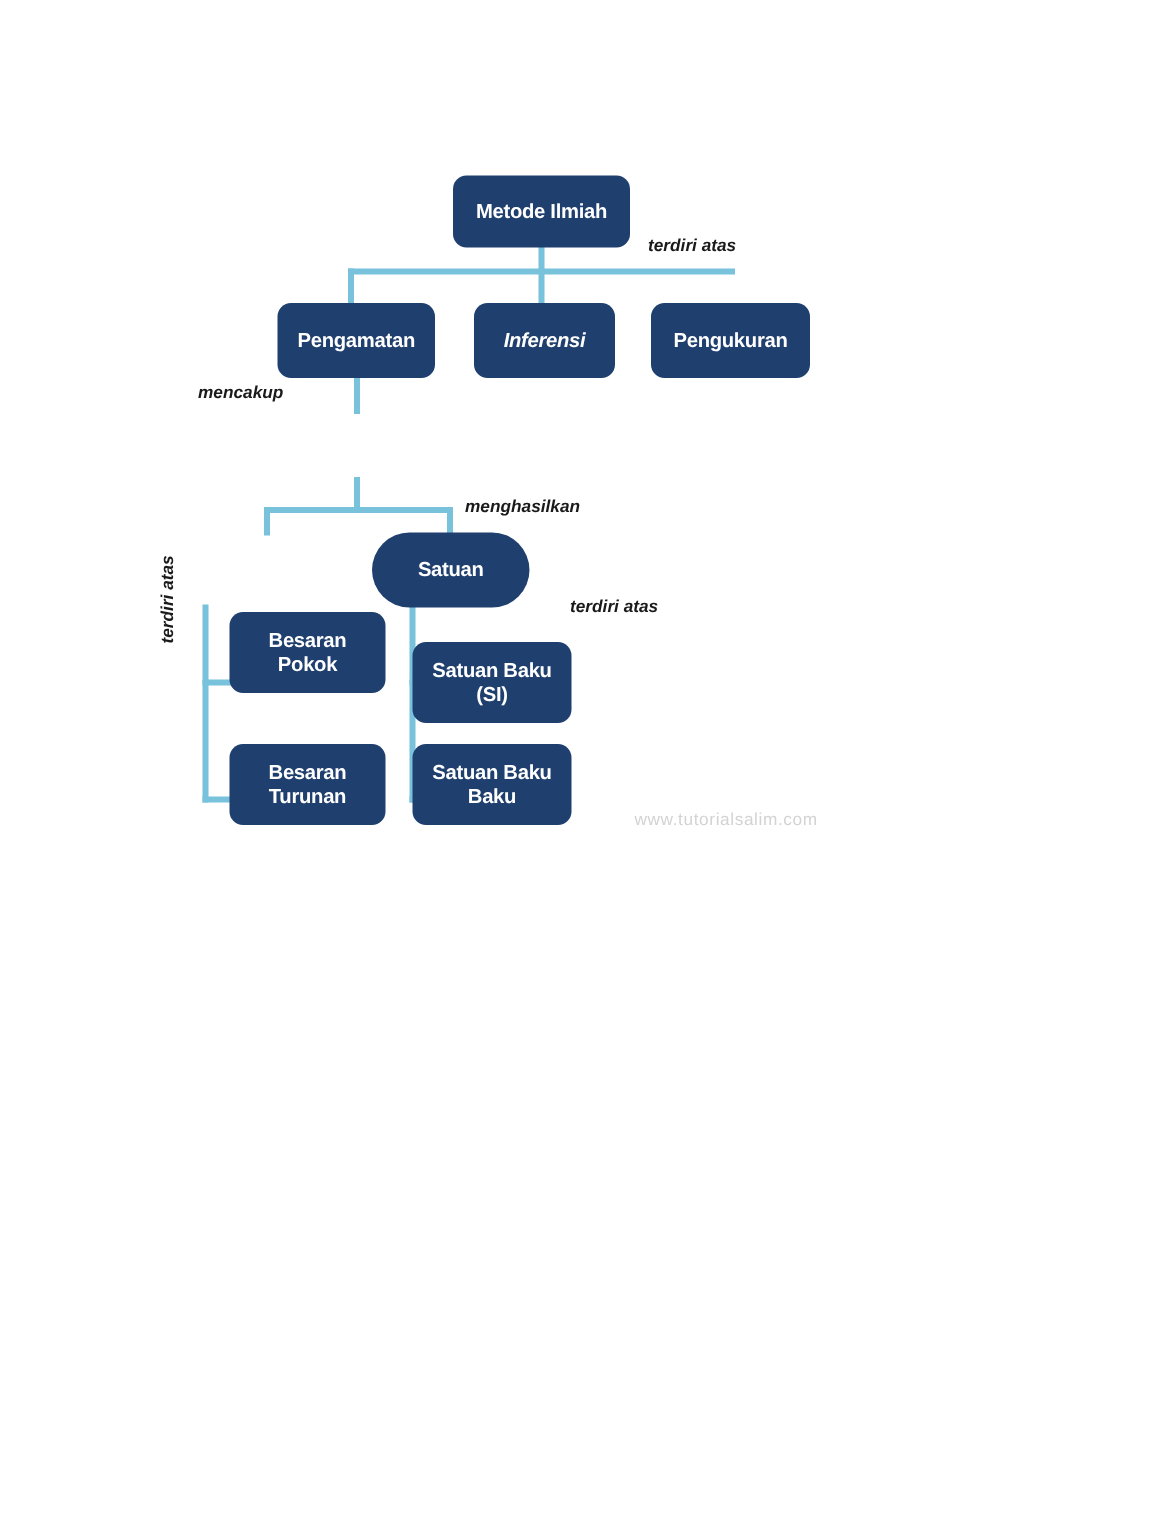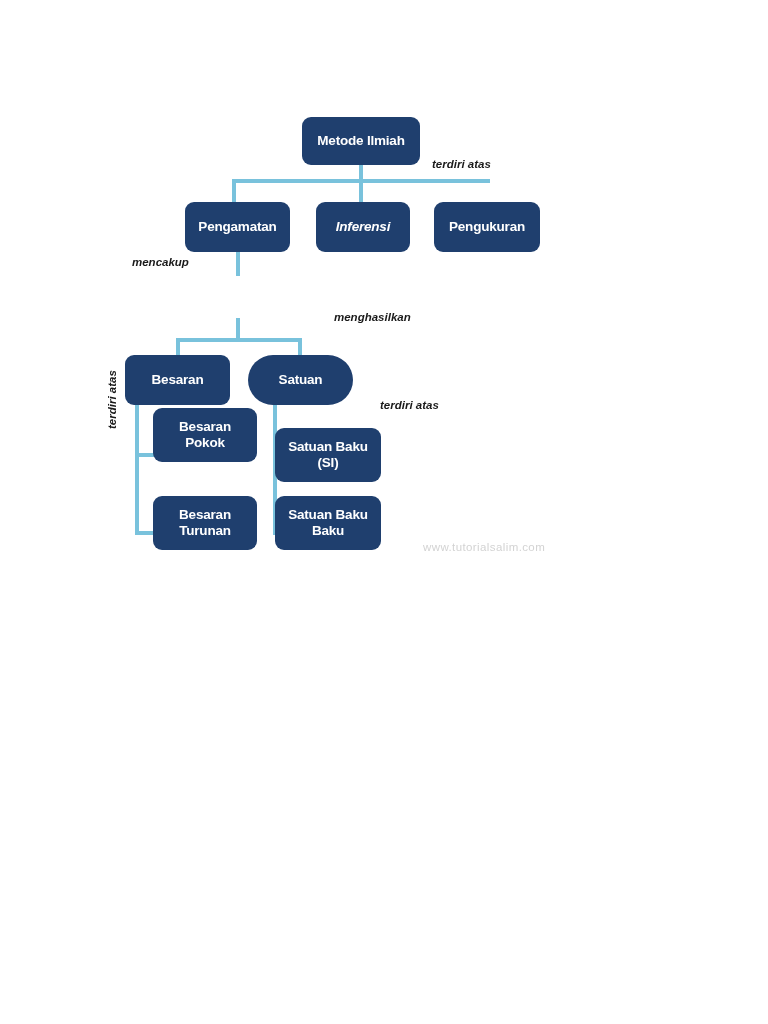--- a/index.html
+++ b/index.html
@@ -110,23 +110,20 @@
 
   <div class="node" style="left:316px; top:202px; width:94px; height:50px;font-style:italic;">
     <span>Inferensi</span>
   </div>
 
   <div class="node" style="left:434px; top:202px; width:106px; height:50px;">
     <span>Pengukuran</span>
   </div>
 
 
-  <div class="node" style="left:125px; top:355px; width:105px; height:50px;">
-    <span>Besaran</span>
-  </div>
 
   <div class="node" style="left:248px; top:355px; width:105px; height:50px;border-radius:25px;">
     <span>Satuan</span>
   </div>
 
   <div class="node two-line" style="left:153px; top:408px; width:104px; height:54px;">
     <span>Besaran Pokok</span>
   </div>
 
   <div class="node two-line" style="left:275px; top:428px; width:106px; height:54px;">
@@ -138,21 +135,21 @@
   </div>
 
   <div class="node two-line" style="left:275px; top:496px; width:106px; height:54px;">
     <span>Satuan Baku Baku</span>
   </div>
 
   <div class="label" style="left:432px; top:158px;">terdiri atas</div>
 
   <div class="label" style="left:132px; top:256px;">mencakup</div>
 
-  <div class="label" style="left:310px; top:311px;margin-left:24px;">menghasilkan</div>
+  <div class="label" style="left:310px; top:332px;">menghasilkan</div>
 
   <div class="label" style="left:380px; top:399px;">terdiri atas</div>
 
   <div class="label vertical" style="left:118px; top:417px;">terdiri atas</div>
 
   <div class="watermark" style="left:423px; top:541px;">www.tutorialsalim.com</div>
 
 </div>
 
 </body></html>

